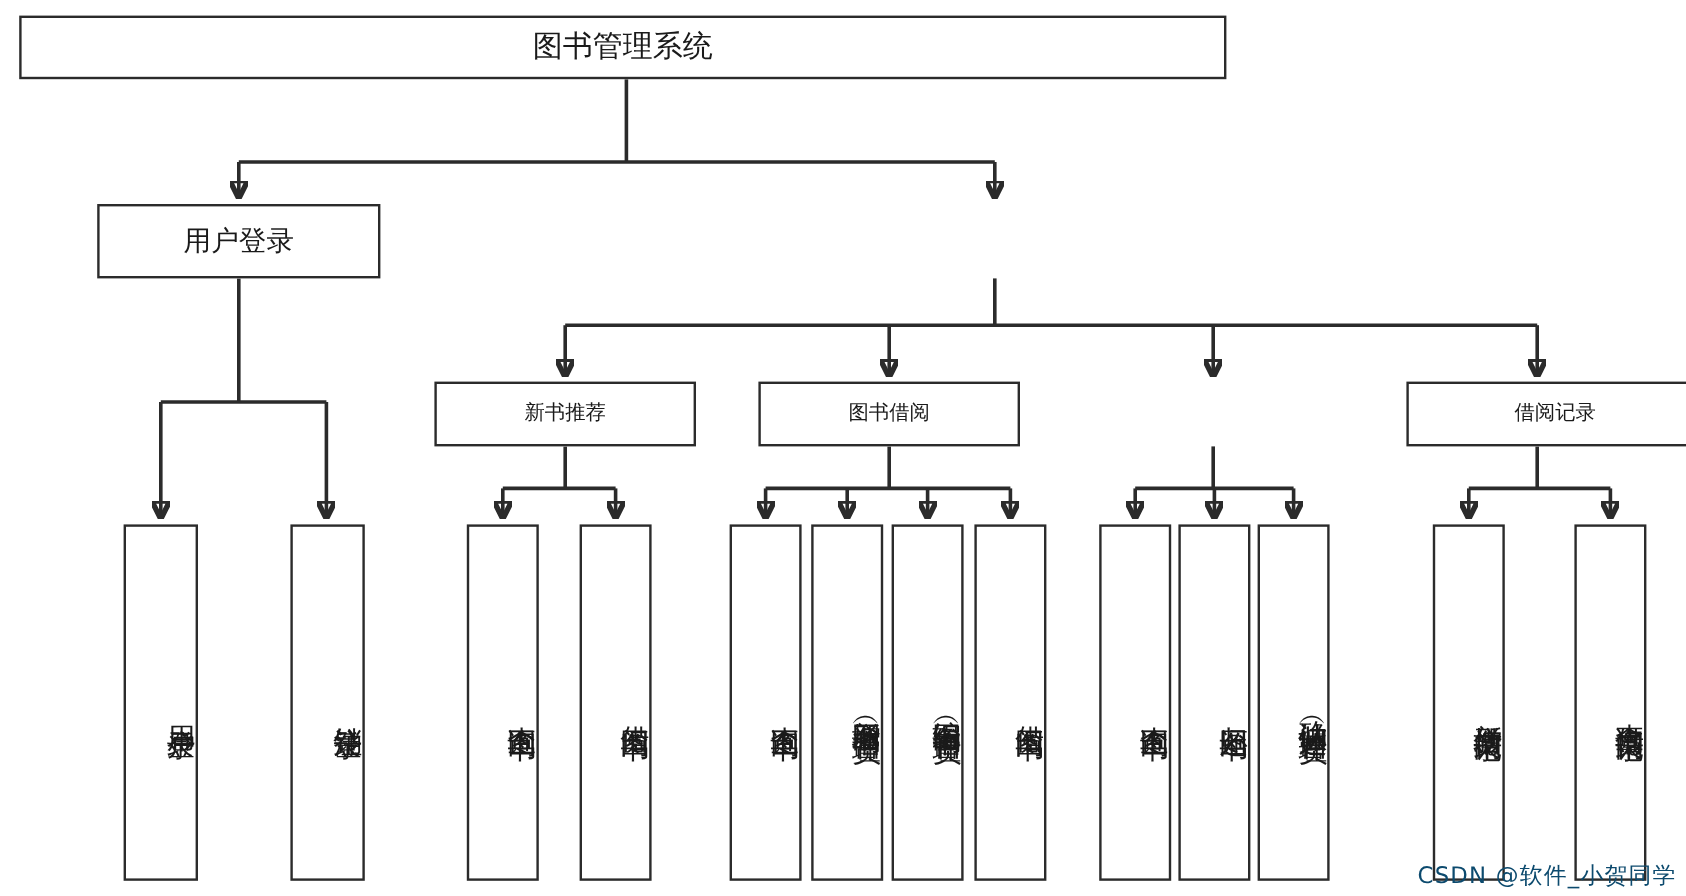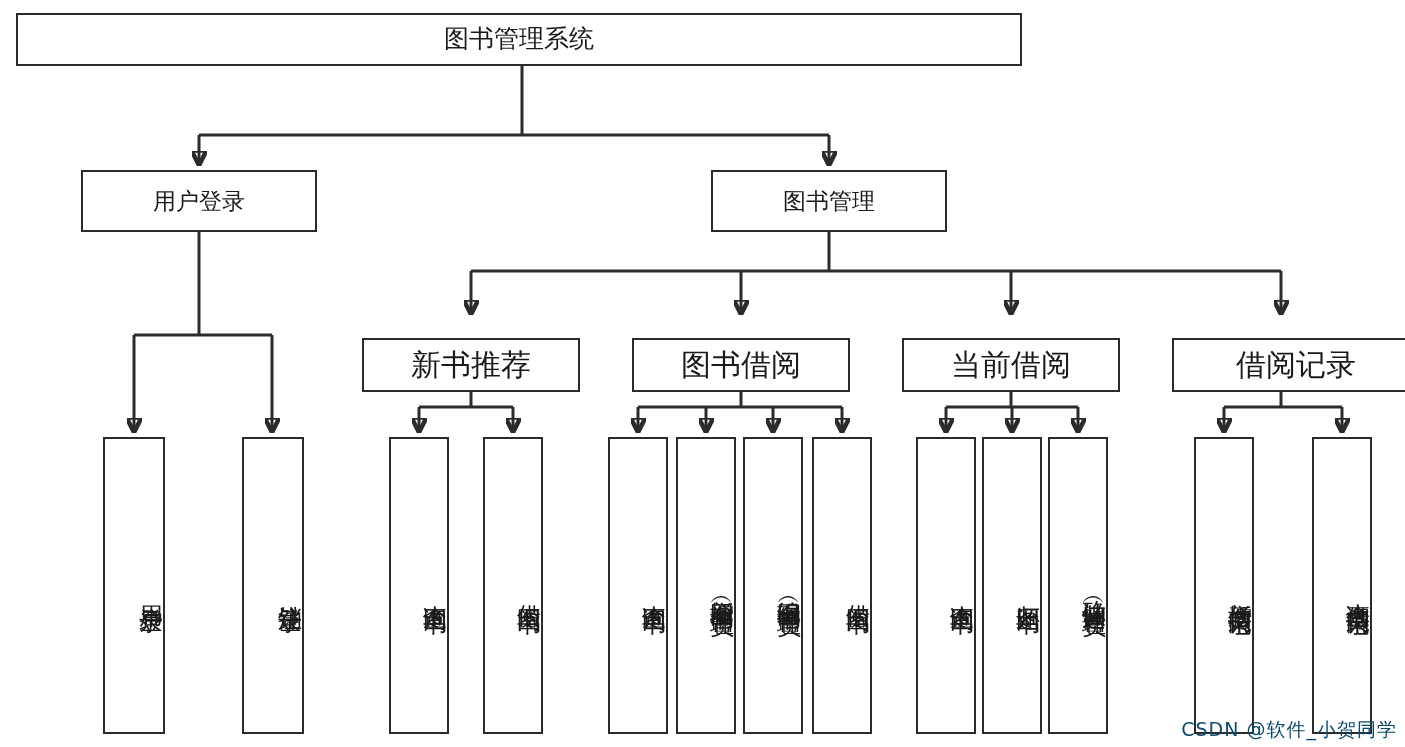--- a/index.html
+++ b/index.html
@@ -29,22 +29,21 @@
     color: #1a1a1a;
     line-height: 1.05;
   }
   .node-root {
     font-size: 25px;
   }
   .node-l2 {
     font-size: 23px;
   }
   .node-l3 {
-    font-size: 30px;
-    margin-top: 20px;
+    font-size: 17px;
   }
   .node-leaf {
     font-size: 24px;
     writing-mode: vertical-rl;
     text-orientation: upright;
     letter-spacing: 2px;
     padding-top: 8px;
     align-items: flex-start;
     justify-content: center;
   }
@@ -131,35 +130,29 @@
   </svg>
 
   <div class="node node-root" style="left:16px; top:13px; width:1006px; height:53px;">
     <span>图书管理系统</span>
   </div>
 
   <div class="node node-l2" style="left:81px; top:170px; width:236px; height:62px;">
     <span>用户登录</span>
   </div>
 
-  <div class="node node-l2" style="left:711px; top:170px; width:236px; height:62px;">
-    <span>图书管理</span>
-  </div>
 
   <div class="node node-l3" style="left:362px; top:318px; width:218px; height:54px;">
     <span>新书推荐</span>
   </div>
 
   <div class="node node-l3" style="left:632px; top:318px; width:218px; height:54px;text-align:right;">
     <span>图书借阅</span>
   </div>
 
-  <div class="node node-l3" style="left:902px; top:318px; width:218px; height:54px;">
-    <span>当前借阅</span>
-  </div>
 
   <div class="node node-l3" style="left:1172px; top:318px; width:248px; height:54px;">
     <span>借阅记录</span>
   </div>
 
   <div class="node node-leaf" style="left:103px; top:437px; width:62px; height:297px;">
     <span class="leaf-text">用户登录</span>
   </div>
 
   <div class="node node-leaf" style="left:242px; top:437px; width:62px; height:297px;">

